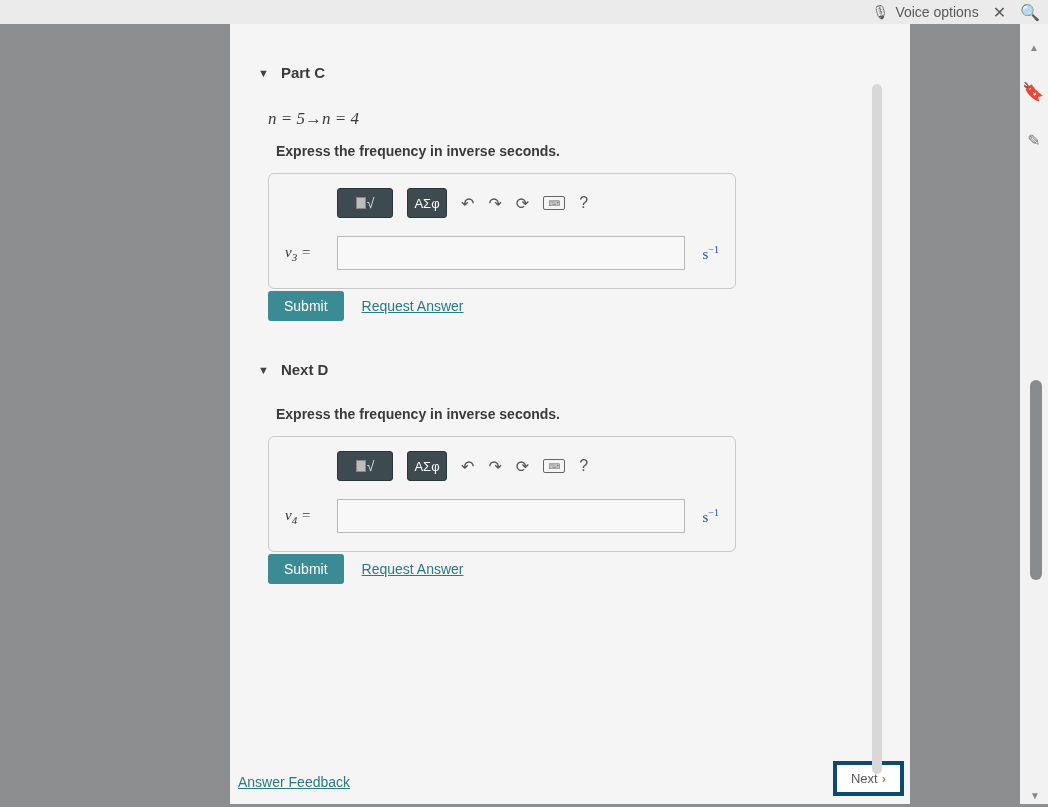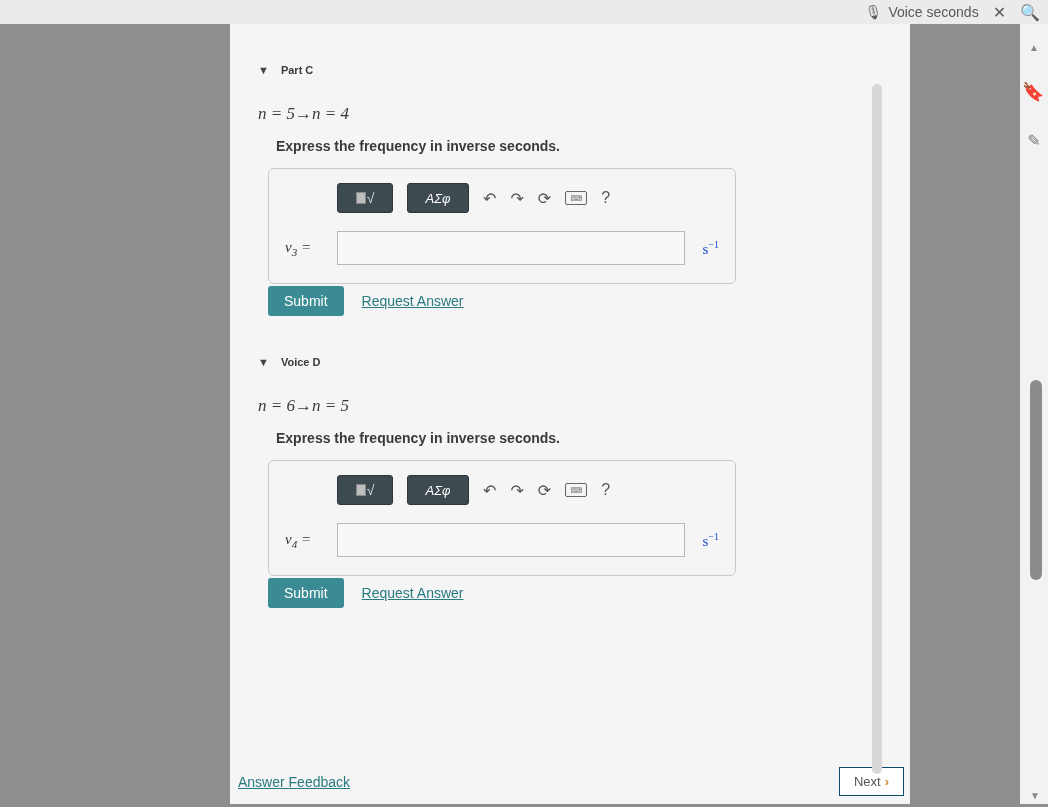--- a/index.html
+++ b/index.html
@@ -38,29 +38,30 @@
     display: flex;
     align-items: center;
     gap: 12px;
     margin-bottom: 28px;
   }
   .part-header .tri {
     font-size: 11px;
     color: #444;
   }
   .part-title {
-    font-size: 11px;
+    font-size: 15px;
     font-weight: bold;
     color: #3a3a3a;
   }
   .equation {
     font-family: "Times New Roman", serif;
     font-style: italic;
     font-size: 17px;
     color: #3a3a3a;
+    margin-left: 10px;
     margin-bottom: 14px;
   }
   .instruction {
     font-size: 14px;
     font-weight: bold;
     color: #3a3a3a;
     margin-left: 18px;
     margin-bottom: 14px;
   }
   .answer-box {
@@ -84,21 +85,21 @@
     border: 1px solid #2c363a;
     border-radius: 3px;
     height: 30px;
     display: flex;
     align-items: center;
     justify-content: center;
     font-size: 13px;
     cursor: pointer;
   }
   .tb-btn.templates { width: 56px; }
-  .tb-btn.greek { width: 62px; font-style: italic; }
+  .tb-btn.greek { width: 40px; }
   .tb-icon {
     color: #555;
     font-size: 16px;
     cursor: pointer;
   }
   .kbd-icon {
     border:1px solid #666;
     width:22px; height:14px;
     border-radius:2px;
     display:flex; align-items:center; justify-content:center;
@@ -163,21 +164,21 @@
     margin-left: -20px;
     position: absolute;
     bottom: 14px;
     left: 28px;
   }
   .next-btn {
     position: absolute;
     bottom: 8px;
     right: 6px;
     background: #fff;
-    border: 1px solid #0c4a6e;
+    border: 4px solid #0c4a6e;
     color: #555;
     font-size: 13px;
     padding: 6px 14px;
     cursor: pointer;
     display:flex; align-items:center; gap:4px;
   }
   .scroll-track {
     position: absolute;
     right: 28px;
     top: 60px;
@@ -218,21 +219,21 @@
   }
   .tmpl-box { width:10px; height:12px; background:#bdbdbd; border:1px solid #888;}
   .tmpl-root { font-size:14px; color:#ddd; }
 </style>
 </head>
 <body>
 
 <div class="top-bar">
   <div class="voice">
     <span>🎙</span>
-    <span>Voice seconds</span>
+    <span>Voice options</span>
   </div>
   <span style="font-size:16px;cursor:pointer;">✕</span>
   <span style="font-size:16px;cursor:pointer;">🔍</span>
 </div>
 
 <div class="right-rail">
   <span class="tri-up">▲</span>
   <span class="tag">🔖</span>
   <span class="pin">✎</span>
 </div>
@@ -273,24 +274,23 @@
     </div>
   </div>
 
   <div class="actions">
     <button class="submit-btn">Submit</button>
     <a class="request-link">Request Answer</a>
   </div>
 
   <div class="part-header">
     <span class="tri">▼</span>
-    <span class="part-title">Voice D</span>
-  </div>
-
-  <div class="equation">n = 6→n = 5</div>
+    <span class="part-title">Next D</span>
+  </div>
+
   <div class="instruction">Express the frequency in inverse seconds.</div>
 
   <div class="answer-box">
     <div class="toolbar">
       <div class="tb-btn templates">
         <div class="templates-inner">
           <span class="tmpl-box"></span>
           <span class="tmpl-root">√</span>
         </div>
       </div>

